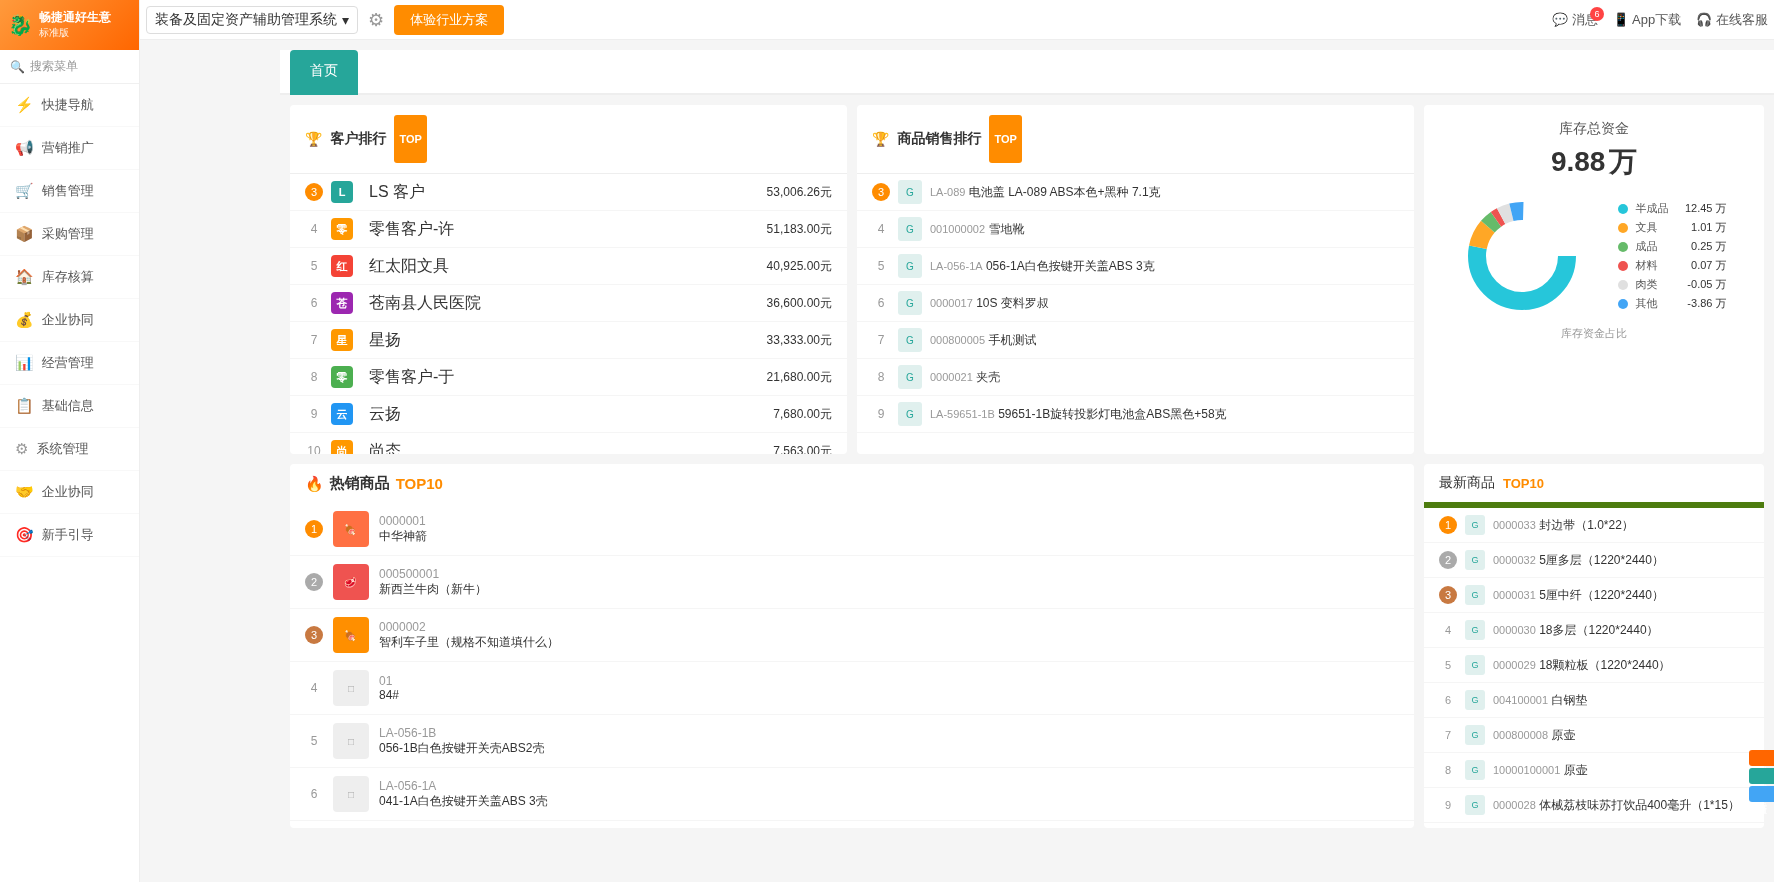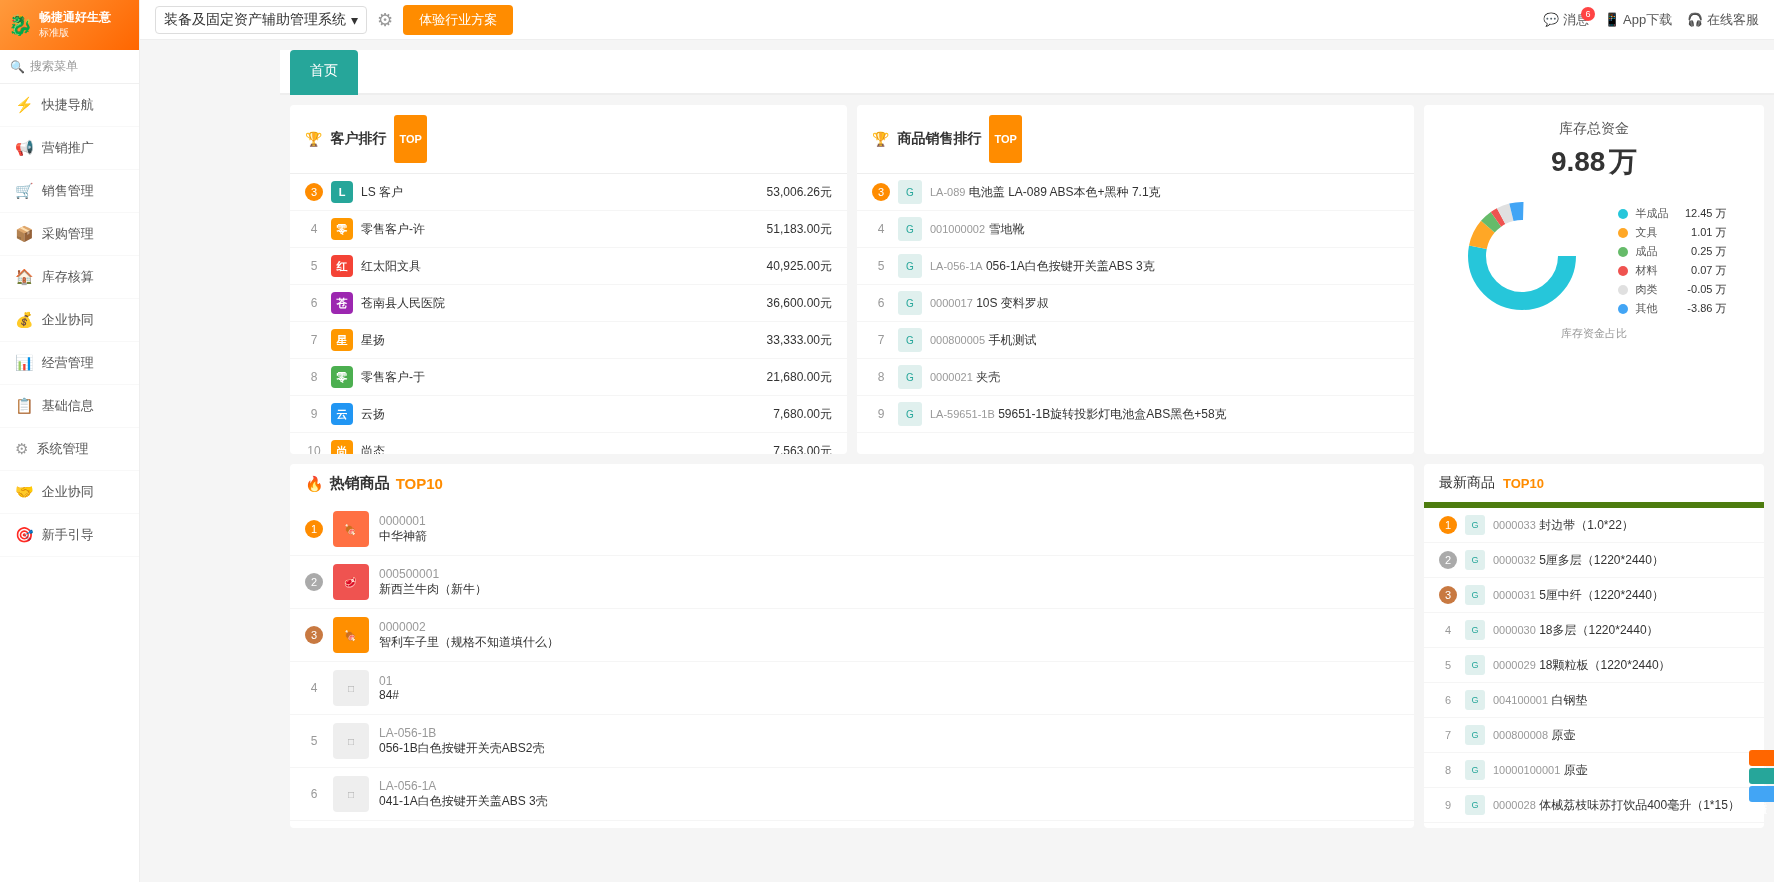--- a/index.html
+++ b/index.html
@@ -62,21 +62,21 @@
     
     .topbar {
       position: fixed;
       top: 0;
       left: 140px;
       right: 0;
       height: 40px;
       background: #fff;
       display: flex;
       align-items: center;
-      padding: 0 15px;
+      padding: 0 6px;
       gap: 10px;
       z-index: 100;
       border-bottom: 1px solid #eee;
     }
     .topbar-system-select {
       display: flex;
       align-items: center;
       gap: 5px;
       font-size: 14px;
       color: #333;
@@ -219,22 +219,23 @@
       color: #fff;
       display: flex;
       align-items: center;
       justify-content: center;
       font-size: 11px;
       font-weight: bold;
       flex-shrink: 0;
     }
     .rank-name {
       flex: 1;
-      font-size: 12px;
+      font-size: 16px;
       color: #333;
+      margin-left: 8px;
     }
     .rank-amount {
       font-size: 12px;
       color: #333;
       font-weight: 500;
     }
 
     
     .prod-rank-row {
       display: flex;
@@ -284,21 +285,21 @@
       margin-bottom: 15px;
     }
     .inventory-total span {
       font-size: 28px;
       font-weight: bold;
       color: #333;
     }
     .donut-container {
       display: flex;
       justify-content: center;
-      align-items: flex-end;
+      align-items: center;
       gap: 36px;
       margin-bottom: 10px;
     }
     .donut-svg {
       width: 120px;
       height: 120px;
     }
     .legend {
       display: flex;
       flex-direction: column;

